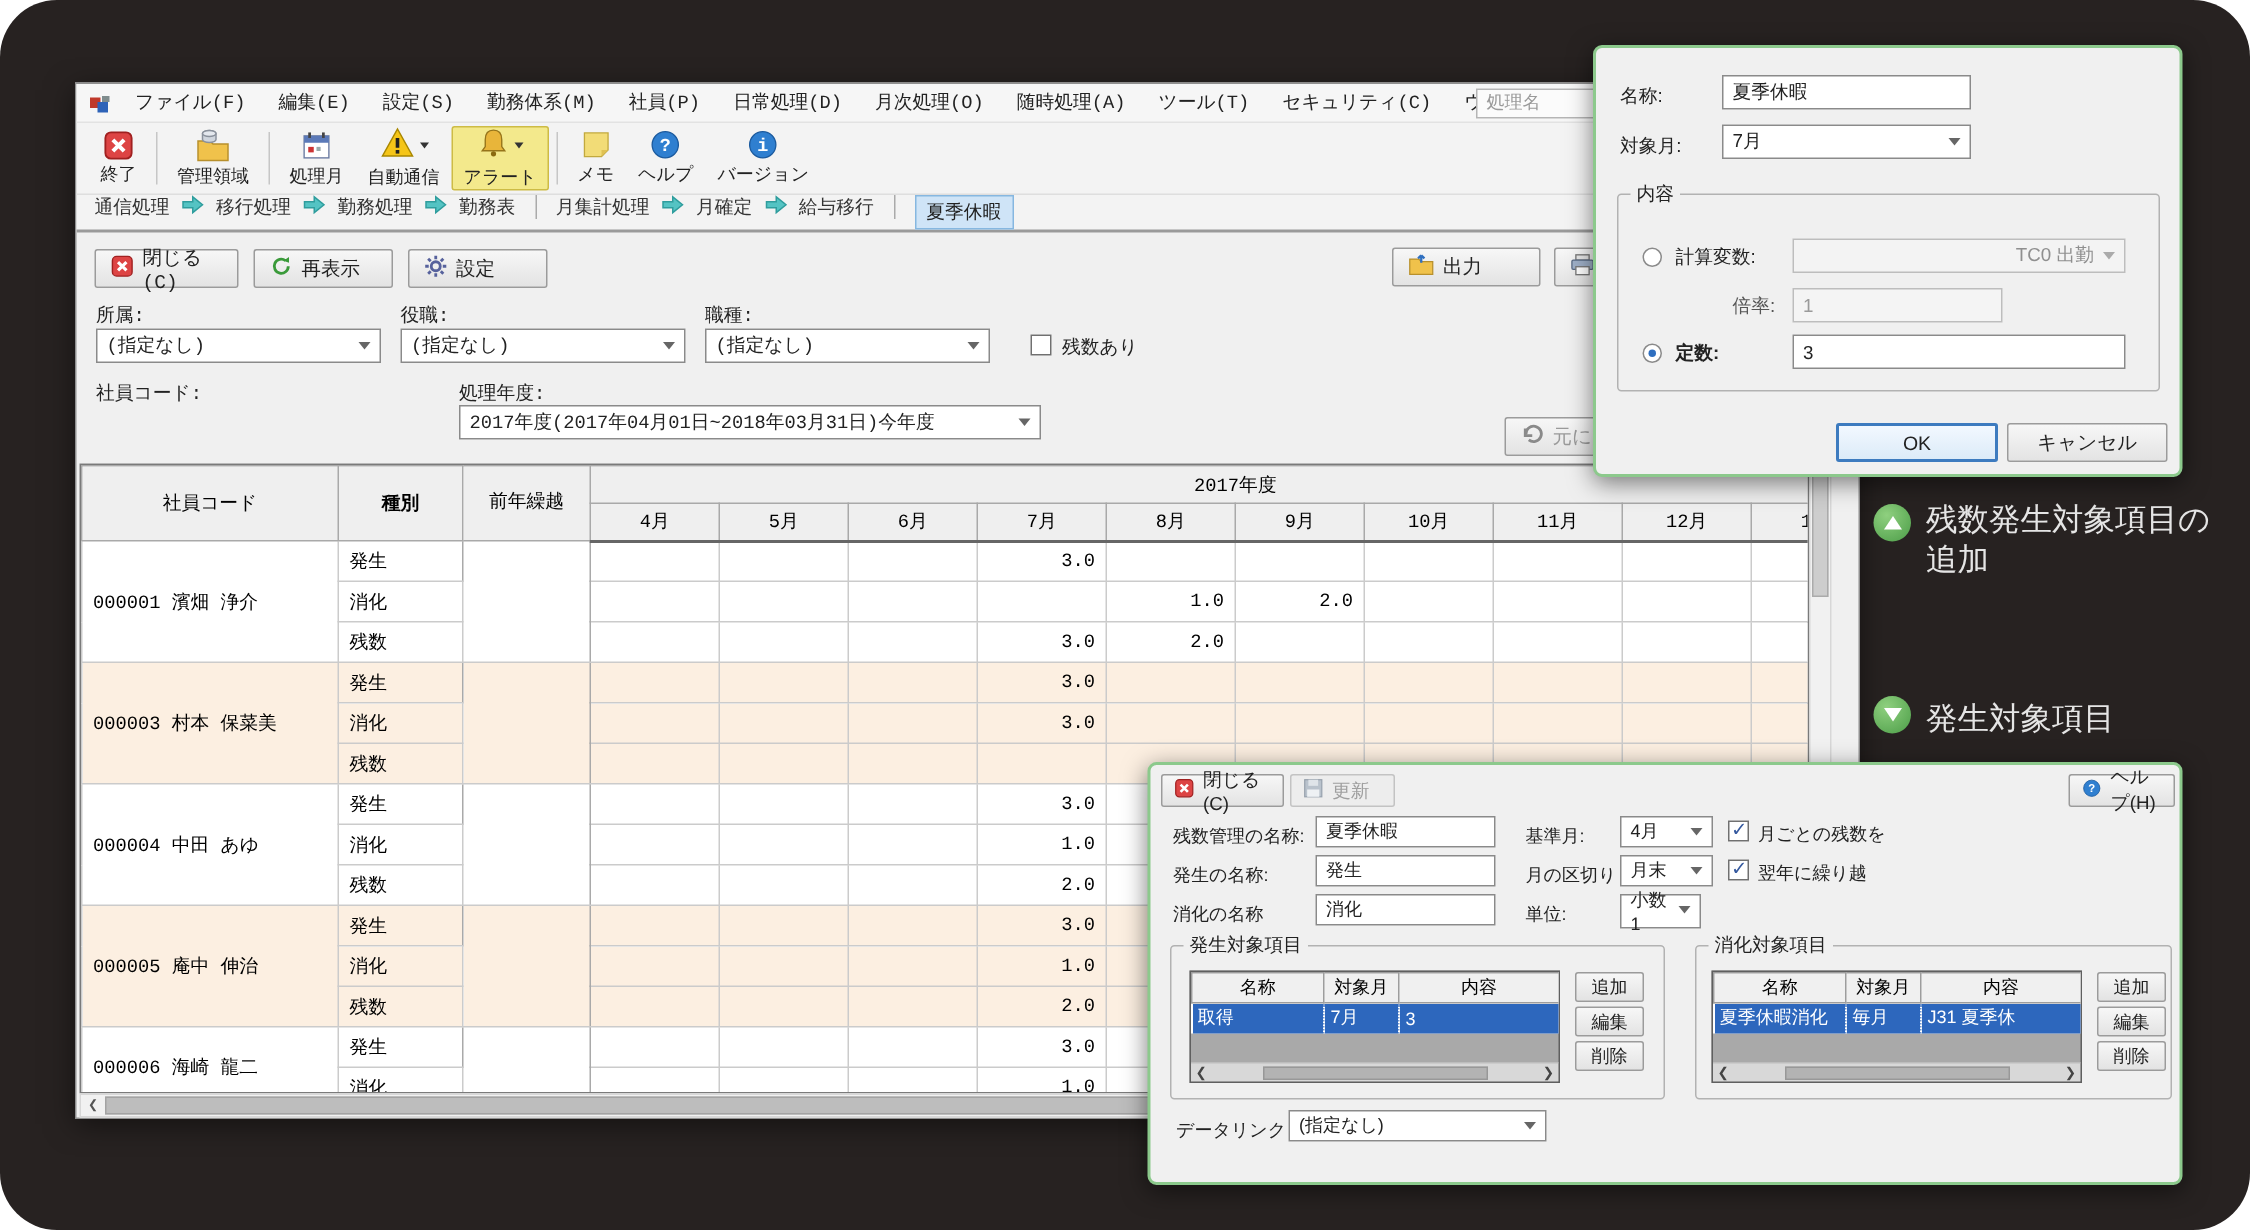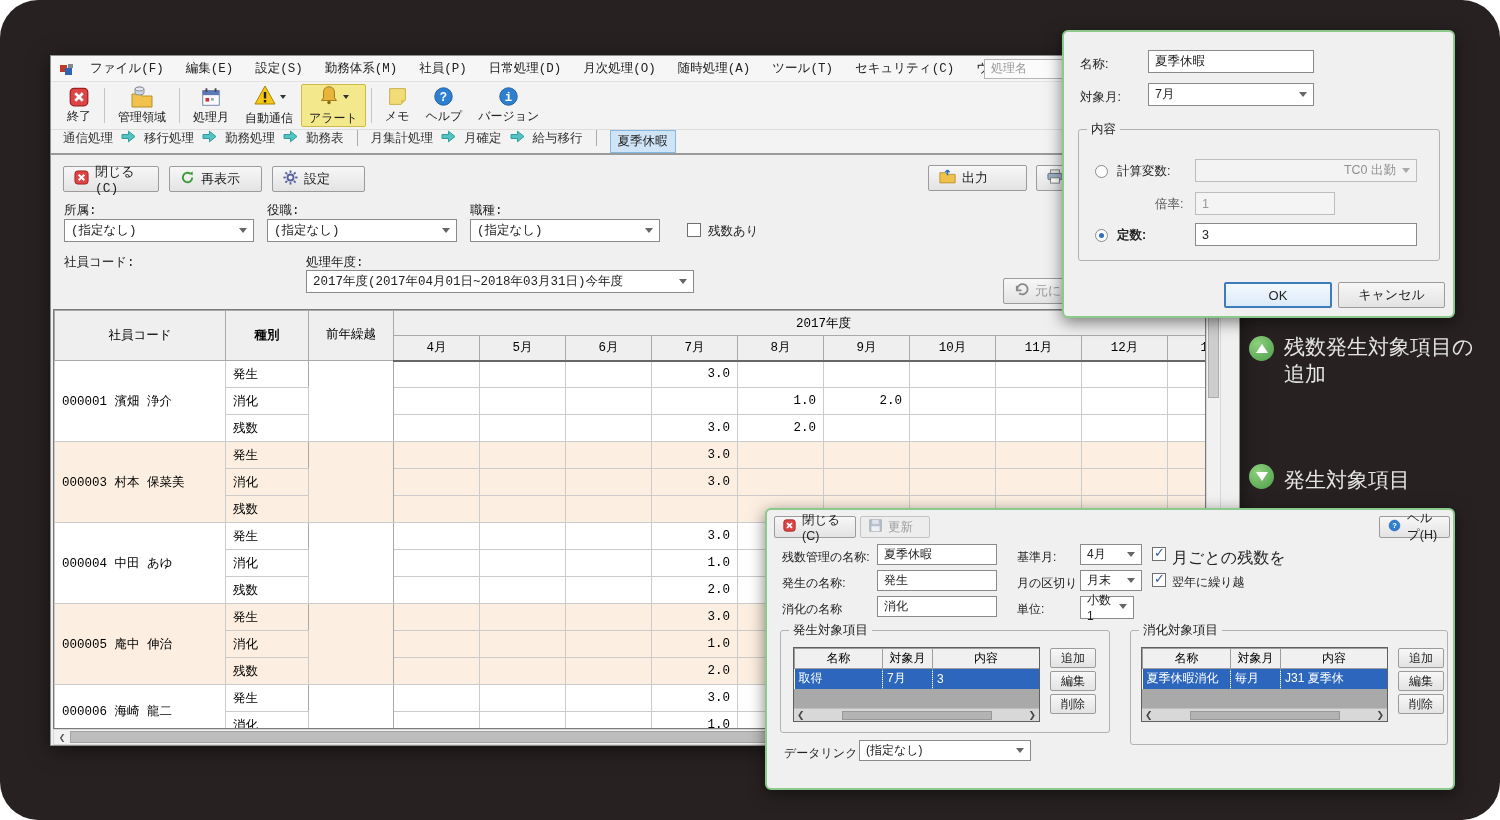--- a/index.html
+++ b/index.html
@@ -641,21 +641,21 @@
     <div class="lbl" style="left:15px;top:39px;font-size:12px;">残数管理の名称:</div>
     <div class="inp" style="left:110px;top:34px;width:120px;height:21px;font-size:12px;">
         <span>夏季休暇</span>
       </div>
     <div class="lbl" style="left:250px;top:39px;font-size:12px;">基準月:</div>
     <div class="sel" style="left:313px;top:34px;width:62px;height:21px;font-size:12px;">
         <span>4月</span>
         <span class="chev" style="top:7px;"></span>
       </div>
     <span class="cb on" style="left:385px;top:37px;"></span>
-    <div class="lbl" style="left:405px;top:38px;font-size:16px;">月ごとの残数を</div>
+    <div class="lbl" style="left:405px;top:38px;font-size:12px;">月ごとの残数を</div>
 
     <div class="lbl" style="left:15px;top:65px;font-size:12px;">発生の名称:</div>
     <div class="inp" style="left:110px;top:60px;width:120px;height:21px;font-size:12px;">
         <span>発生</span>
       </div>
     <div class="lbl" style="left:250px;top:65px;font-size:12px;">月の区切り</div>
     <div class="sel" style="left:313px;top:60px;width:62px;height:21px;font-size:12px;">
         <span>月末</span>
         <span class="chev" style="top:7px;"></span>
       </div>
@@ -704,21 +704,21 @@
           <span>追加</span>
         </div>
       <div class="mini-btn" style="left:269px;top:40px;">
           <span>編集</span>
         </div>
       <div class="mini-btn" style="left:269px;top:63px;">
           <span>削除</span>
         </div>
     </div>
 
-    <div class="group" style="left:363px;top:120px;width:318px;height:115px;">
+    <div class="group" style="left:363px;top:120px;width:318px;height:103px;">
       <span class="glabel">消化対象項目</span>
       <div class="mini-wrap" style="left:10px;top:16px;width:247px;height:75px;">
         <table class="mini">
           <colgroup>
               <col style="width:88px">
               <col style="width:50px">
               <col style="width:107px">
             </colgroup>
           <tbody>
               <tr>

